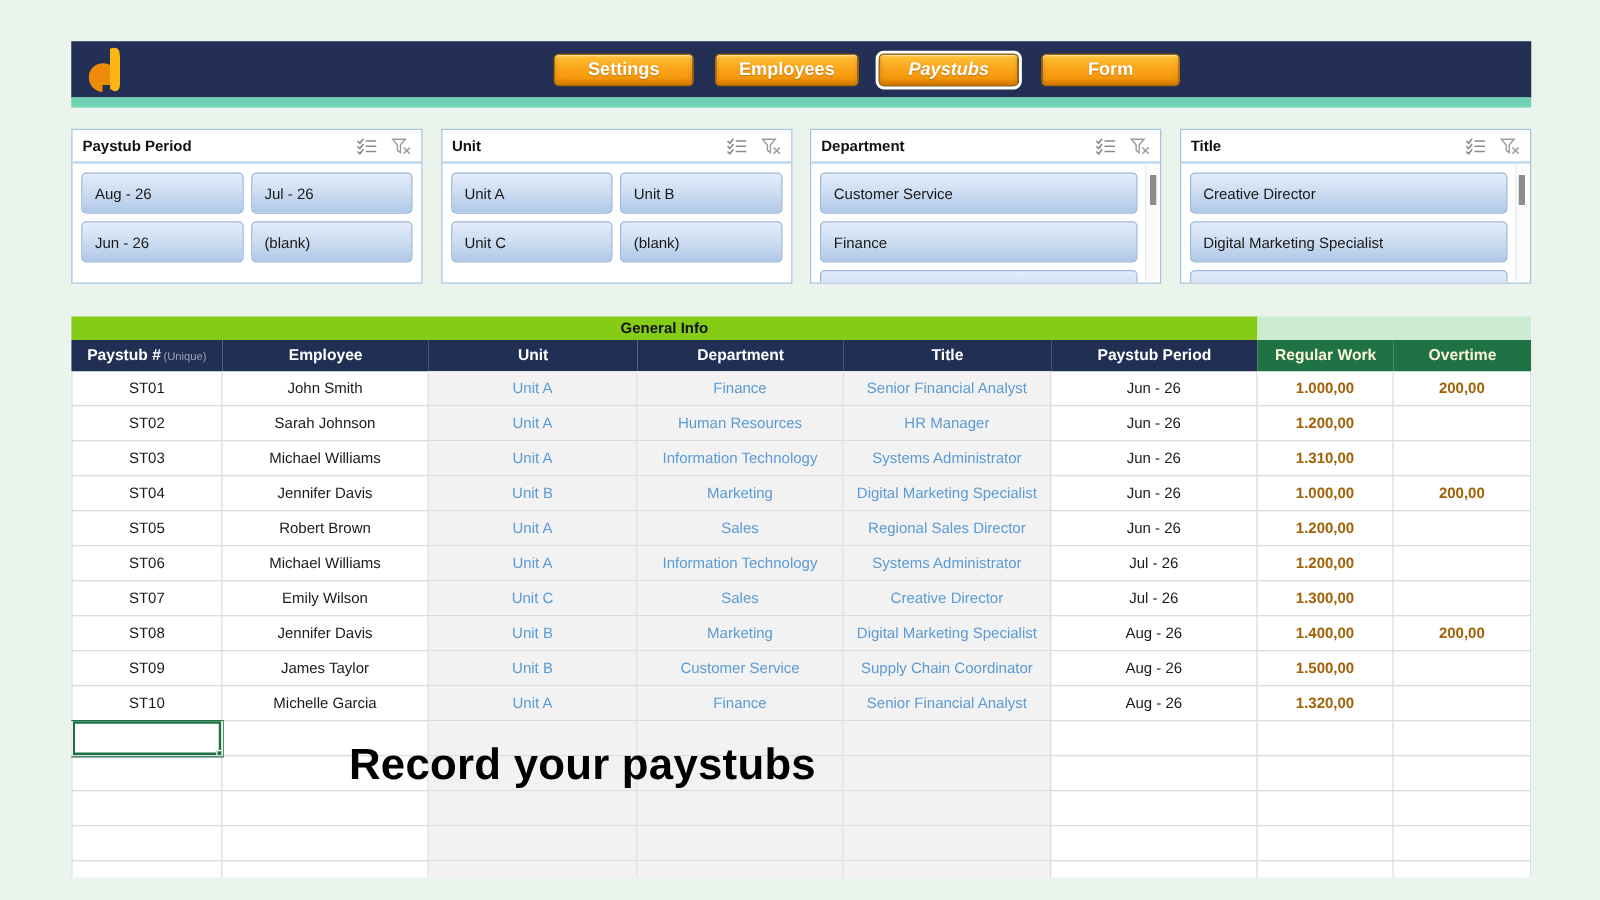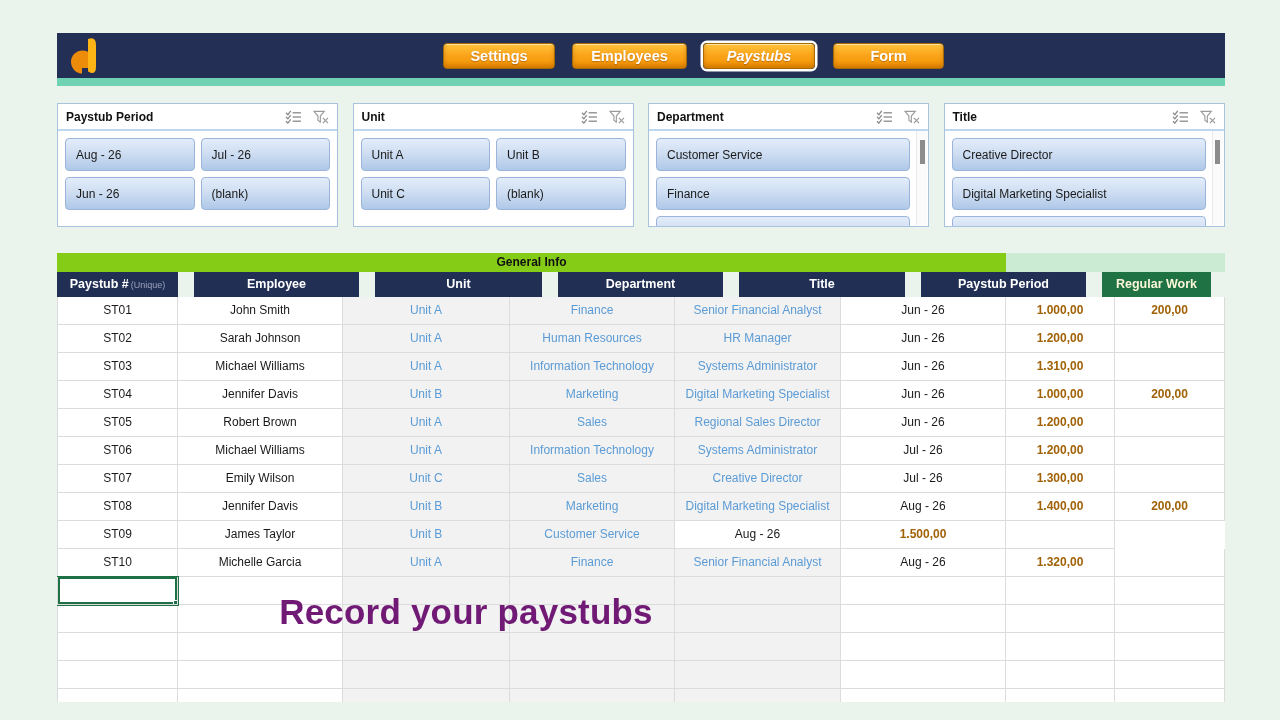--- a/index.html
+++ b/index.html
@@ -38,35 +38,35 @@
     font-size:12px;color:#1a1a1a;display:flex;align-items:center;padding-left:10px;cursor:pointer;box-sizing:border-box;}
   .sbar{position:absolute;right:1px;top:27px;bottom:1px;width:10px;background:#FBFBFB;border-left:1px solid #EAEAEA;}
   .sthumb{position:absolute;left:2.5px;top:9px;width:5px;height:24px;background:#8C8C8C;}
 
   
   .grid{position:absolute;left:57px;top:253px;width:1168px;height:449px;overflow:hidden;}
   .trow{display:grid;grid-template-columns:121px 165px 167px 165px 166px 165px 109px 110px;}
   .band{height:19px;}
   .bblue{grid-column:1/7;background:#84cc16;text-align:center;font-size:12px;font-weight:bold;color:#111;line-height:19px;}
   .bgreen{grid-column:7/9;background:#CBEBD2;}
-  .thead{height:25px;gap:16px;}
+  .thead{height:25px;}
   .hcell{background:#222F55;color:#FFFFFF;font-weight:bold;font-size:12.5px;text-align:center;line-height:25px;cursor:pointer;white-space:nowrap;overflow:hidden;}
   .hcell.hgreen{background:#1E7244;color:#FCF6D9;}
   .unique{font-size:9px;font-weight:normal;color:#99A1B8;margin-left:2px;}
   .drow{height:28px;background:#FFFFFF;}
   .dcell{font-size:12px;color:#1a1a1a;text-align:center;line-height:27px;border-right:1px solid #DCDCDC;border-bottom:1px solid #DCDCDC;box-sizing:border-box;white-space:nowrap;overflow:hidden;cursor:cell;}
   .trow .dcell:first-child{border-left:1px solid #DCDCDC;}
   .dcell.shade{background:#F2F2F2;color:#5B9BD5;}
   .dcell.num{font-weight:bold;color:#a16207;}
   .dcell.sel{position:relative;z-index:2;box-shadow:inset 0 0 0 2px #1E7145, 0 0 0 1px #1E7145;}
   .handle{position:absolute;right:-3px;bottom:-3px;width:5px;height:5px;background:#1E7145;border:1px solid #FFFFFF;z-index:3;}
 
   
   .annotation{position:absolute;left:236px;top:592px;width:460px;text-align:center;
-    font-size:35px;font-weight:bold;color:#701a75;letter-spacing:.2px;pointer-events:none;}
+    font-size:35px;font-weight:bold;color:#000000;letter-spacing:.2px;pointer-events:none;}
 </style>
 </head>
 <body>
 
 <div class="stage">
 
   <div class="titlebar">
     <svg class="logo" viewBox="0 0 28 38" aria-hidden="true">
       <circle cx="11.5" cy="25" r="11.5" fill="#ED8B0B"></circle>
       <path d="M17 2 q8 -3 8 6 v22 q0 6 -4 6 q-4 0 -4 -6 z" fill="#FDB515"></path>
@@ -289,20 +289,21 @@
         <div class="dcell shade">Digital Marketing Specialist</div>
         <div class="dcell">Aug - 26</div>
         <div class="dcell num">1.400,00</div>
         <div class="dcell num">200,00</div>
       </div>
       <div class="trow drow">
         <div class="dcell">ST09</div>
         <div class="dcell">James Taylor</div>
         <div class="dcell shade">Unit B</div>
         <div class="dcell shade">Customer Service</div>
+        <div class="dcell shade">Supply Chain Coordinator</div>
         <div class="dcell">Aug - 26</div>
         <div class="dcell num">1.500,00</div>
         <div class="dcell num"></div>
       </div>
       <div class="trow drow">
         <div class="dcell">ST10</div>
         <div class="dcell">Michelle Garcia</div>
         <div class="dcell shade">Unit A</div>
         <div class="dcell shade">Finance</div>
         <div class="dcell shade">Senior Financial Analyst</div>

